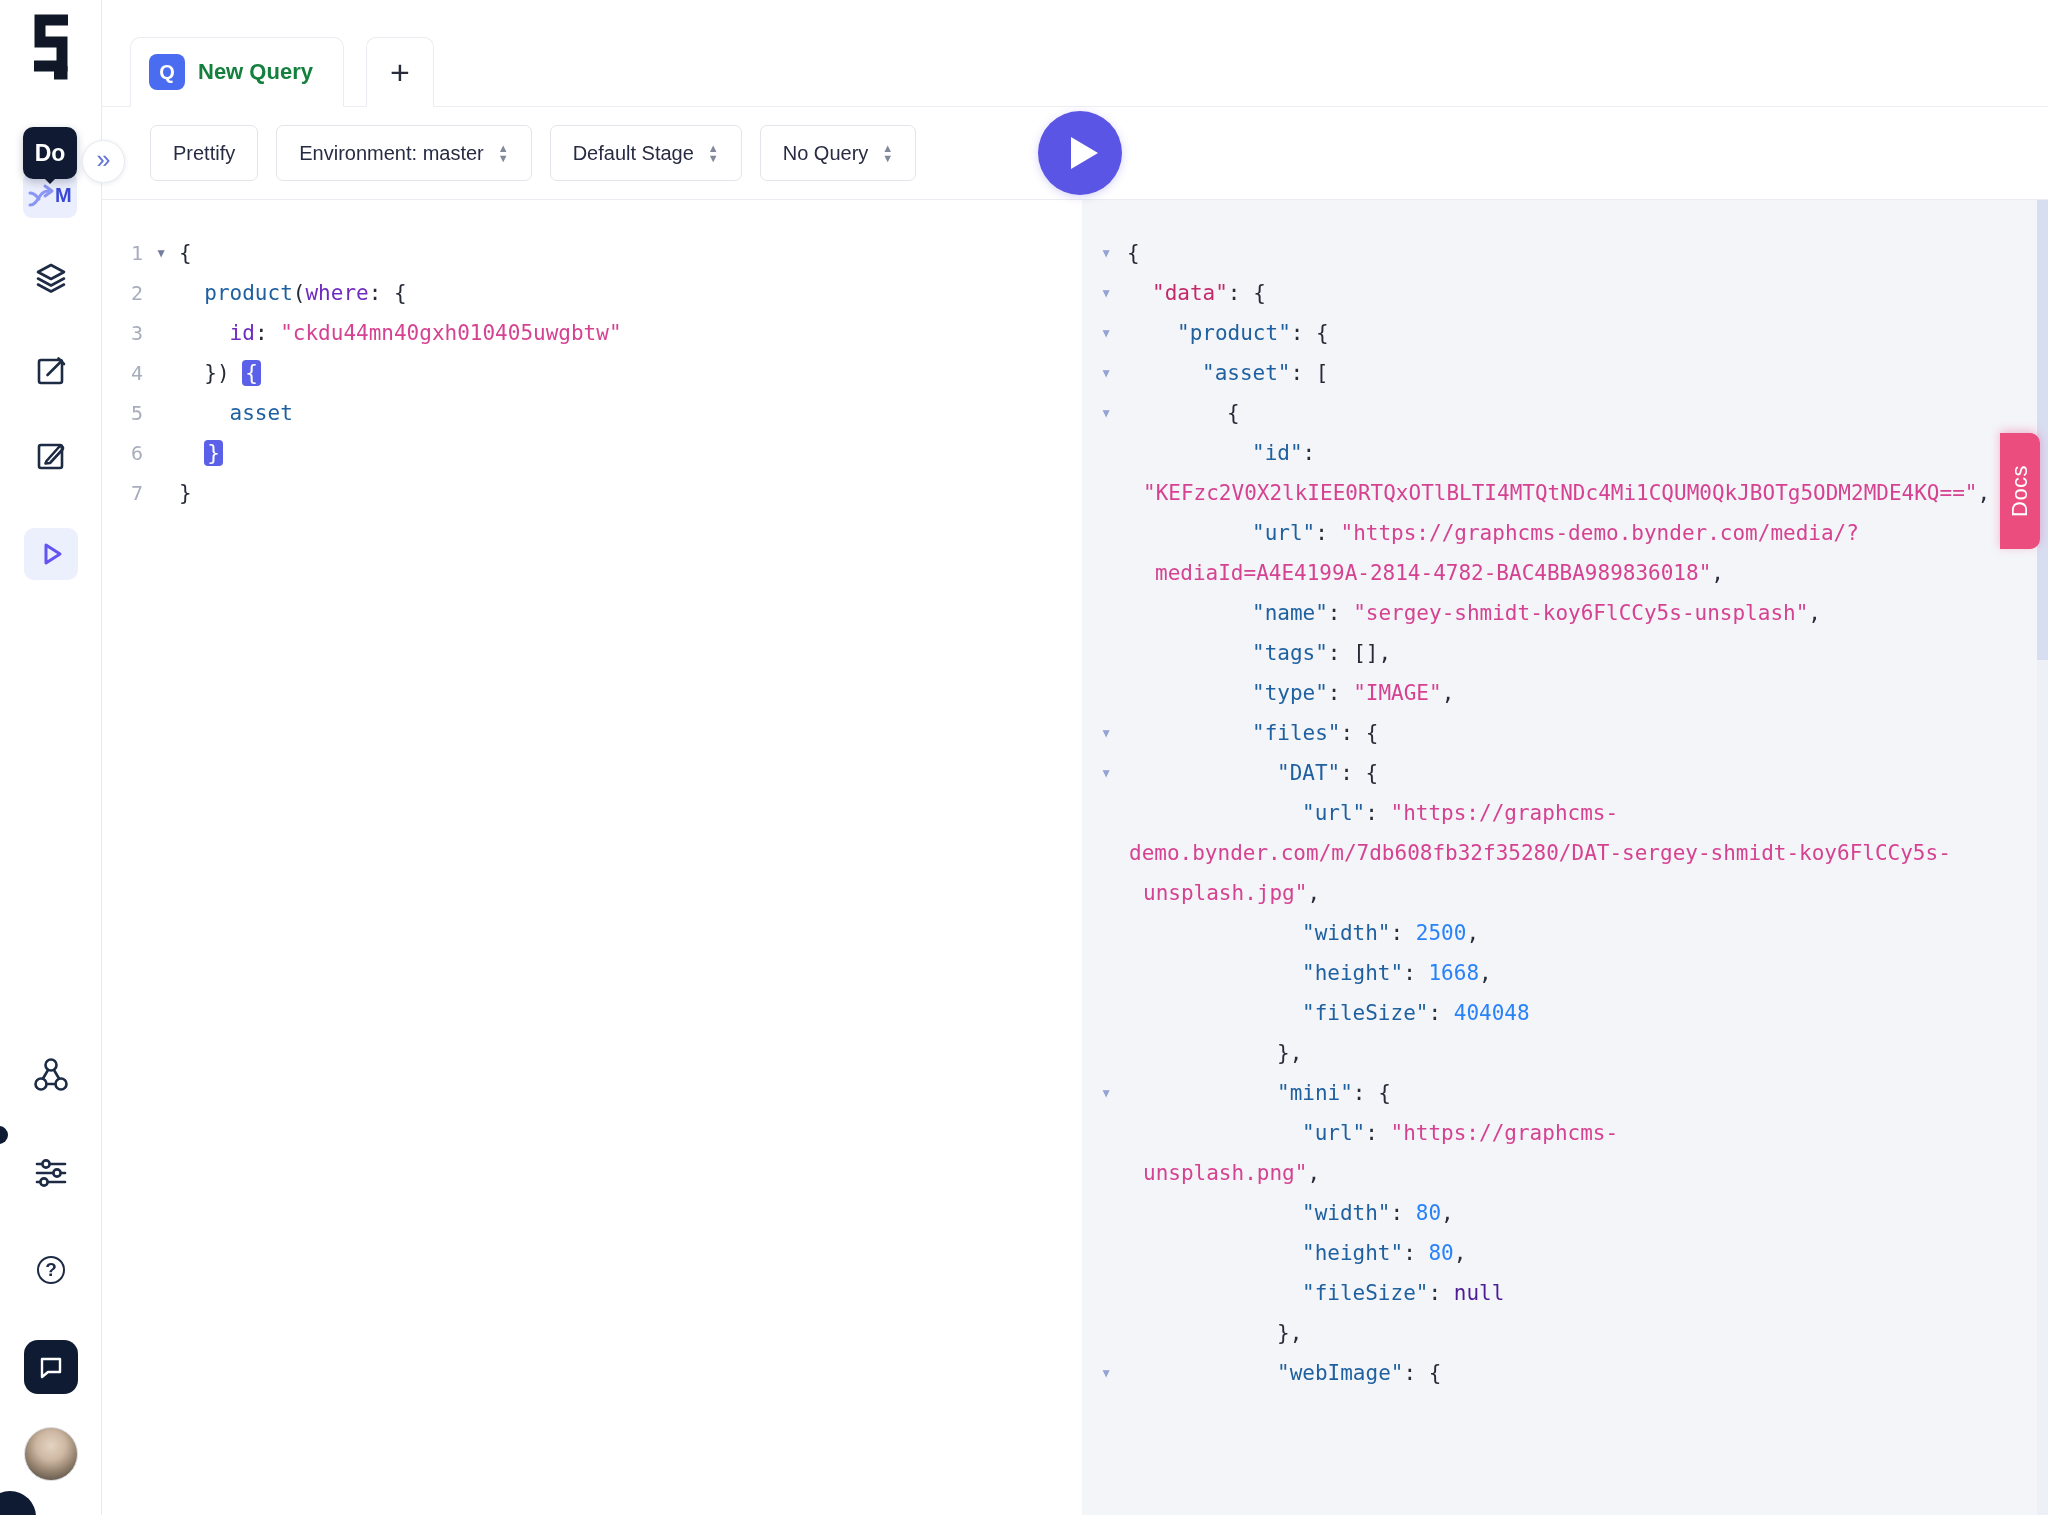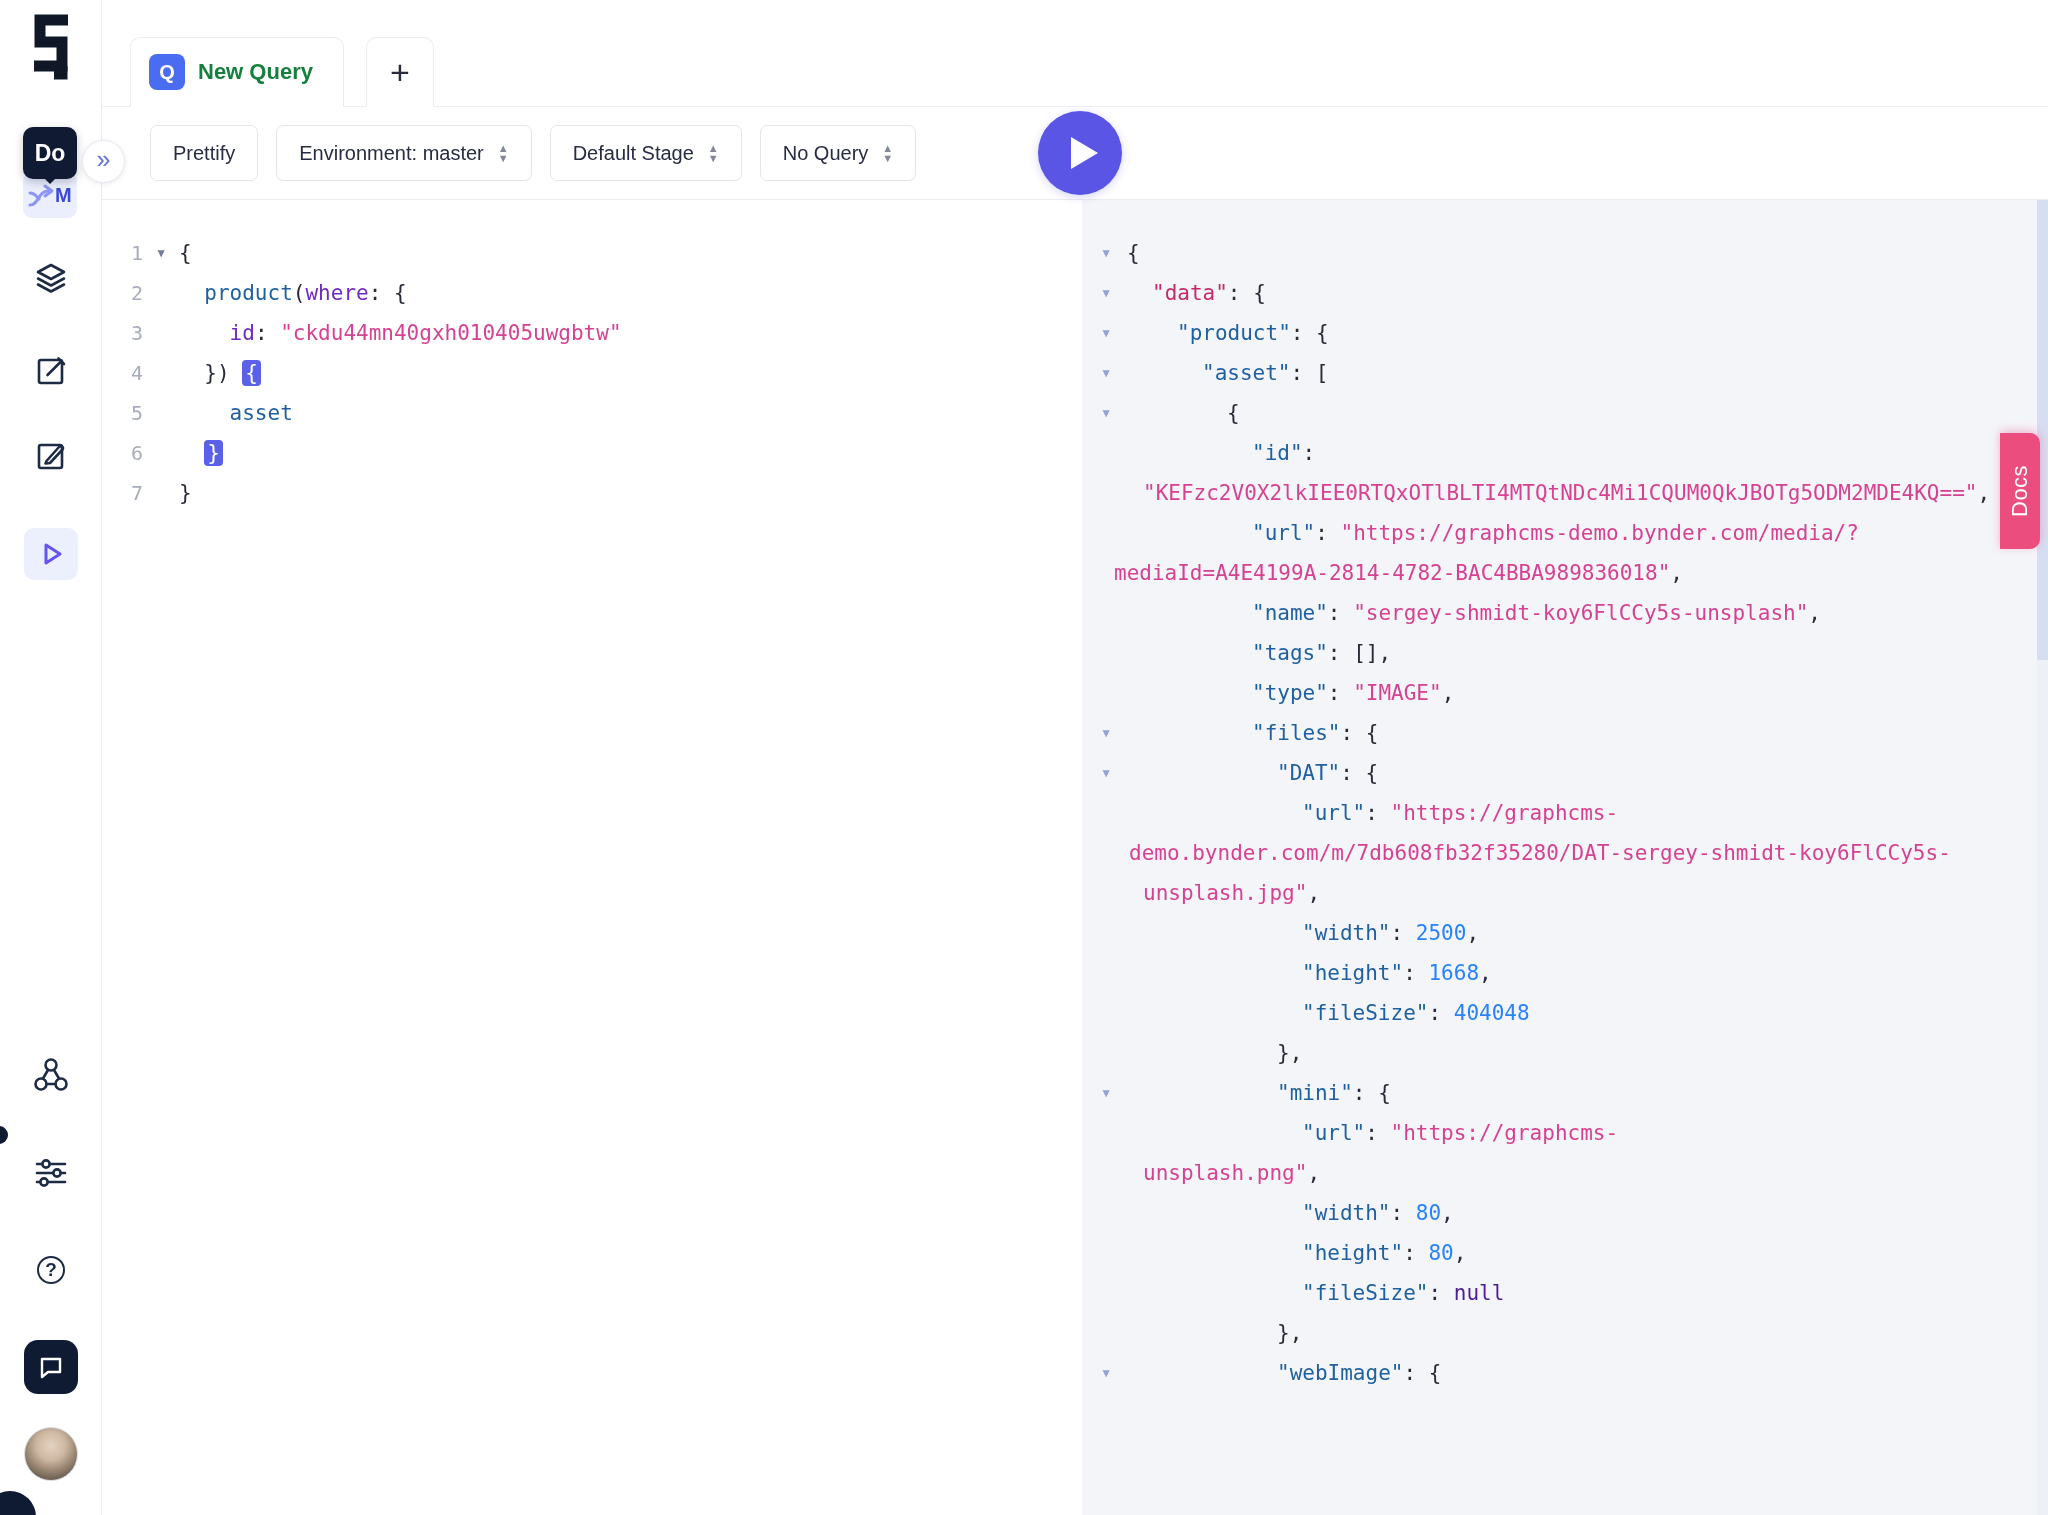--- a/index.html
+++ b/index.html
@@ -268,21 +268,21 @@
   <div id="response">
     <div id="response-lines">
         <div class="rline"><span class="rfold">▼</span><div class="rcode" style="margin-left: 45px;"><span class="c-p">{</span></div></div>
         <div class="rline"><span class="rfold">▼</span><div class="rcode" style="margin-left: 70px;"><span class="c-d">"data"</span><span class="c-p">: {</span></div></div>
         <div class="rline"><span class="rfold">▼</span><div class="rcode" style="margin-left: 95px;"><span class="c-k">"product"</span><span class="c-p">: {</span></div></div>
         <div class="rline"><span class="rfold">▼</span><div class="rcode" style="margin-left: 120px;"><span class="c-k">"asset"</span><span class="c-p">: [</span></div></div>
         <div class="rline"><span class="rfold">▼</span><div class="rcode" style="margin-left: 145px;"><span class="c-p">{</span></div></div>
         <div class="rline"><span class="rfold"></span><div class="rcode" style="margin-left: 170px;"><span class="c-k">"id"</span><span class="c-p">:</span></div></div>
         <div class="rline"><span class="rfold"></span><div class="rcode" style="margin-left: 61px;"><span class="c-s">"KEFzc2V0X2lkIEE0RTQxOTlBLTI4MTQtNDc4Mi1CQUM0QkJBOTg5ODM2MDE4KQ=="</span><span class="c-p">,</span></div></div>
         <div class="rline"><span class="rfold"></span><div class="rcode" style="margin-left: 170px;"><span class="c-k">"url"</span><span class="c-p">: </span><span class="c-s">"https://graphcms-demo.bynder.com/media/?</span></div></div>
-        <div class="rline"><span class="rfold"></span><div class="rcode" style="margin-left: 32px;"><span class="c-s">mediaId=A4E4199A-2814-4782-BAC4BBA989836018"</span><span class="c-p">,</span></div></div>
+        <div class="rline"><span class="rfold"></span><div class="rcode" style="margin-left: 73px;"><span class="c-s">mediaId=A4E4199A-2814-4782-BAC4BBA989836018"</span><span class="c-p">,</span></div></div>
         <div class="rline"><span class="rfold"></span><div class="rcode" style="margin-left: 170px;"><span class="c-k">"name"</span><span class="c-p">: </span><span class="c-s">"sergey-shmidt-koy6FlCCy5s-unsplash"</span><span class="c-p">,</span></div></div>
         <div class="rline"><span class="rfold"></span><div class="rcode" style="margin-left: 170px;"><span class="c-k">"tags"</span><span class="c-p">: [],</span></div></div>
         <div class="rline"><span class="rfold"></span><div class="rcode" style="margin-left: 170px;"><span class="c-k">"type"</span><span class="c-p">: </span><span class="c-s">"IMAGE"</span><span class="c-p">,</span></div></div>
         <div class="rline"><span class="rfold">▼</span><div class="rcode" style="margin-left: 170px;"><span class="c-k">"files"</span><span class="c-p">: {</span></div></div>
         <div class="rline"><span class="rfold">▼</span><div class="rcode" style="margin-left: 195px;"><span class="c-k">"DAT"</span><span class="c-p">: {</span></div></div>
         <div class="rline"><span class="rfold"></span><div class="rcode" style="margin-left: 220px;"><span class="c-k">"url"</span><span class="c-p">: </span><span class="c-s">"https://graphcms-</span></div></div>
         <div class="rline"><span class="rfold"></span><div class="rcode" style="margin-left: 47px;"><span class="c-s">demo.bynder.com/m/7db608fb32f35280/DAT-sergey-shmidt-koy6FlCCy5s-</span></div></div>
         <div class="rline"><span class="rfold"></span><div class="rcode" style="margin-left: 61px;"><span class="c-s">unsplash.jpg"</span><span class="c-p">,</span></div></div>
         <div class="rline"><span class="rfold"></span><div class="rcode" style="margin-left: 220px;"><span class="c-k">"width"</span><span class="c-p">: </span><span class="c-n">2500</span><span class="c-p">,</span></div></div>
         <div class="rline"><span class="rfold"></span><div class="rcode" style="margin-left: 220px;"><span class="c-k">"height"</span><span class="c-p">: </span><span class="c-n">1668</span><span class="c-p">,</span></div></div>

